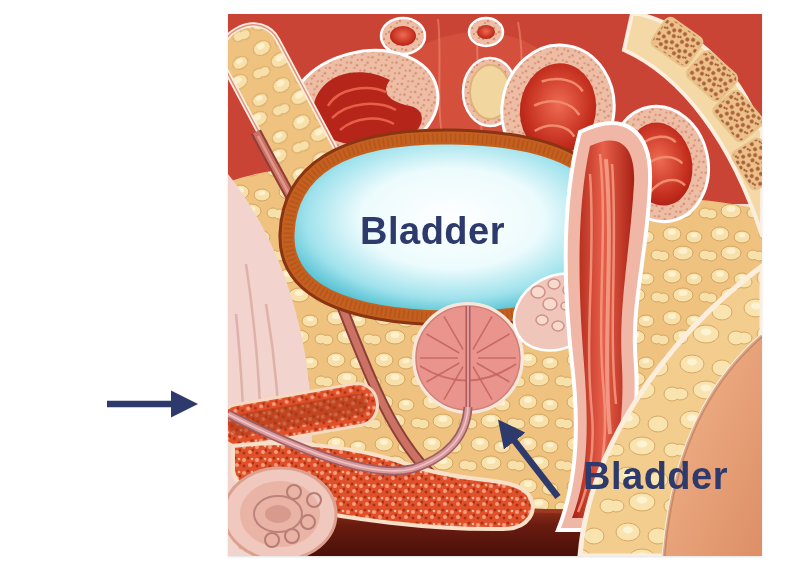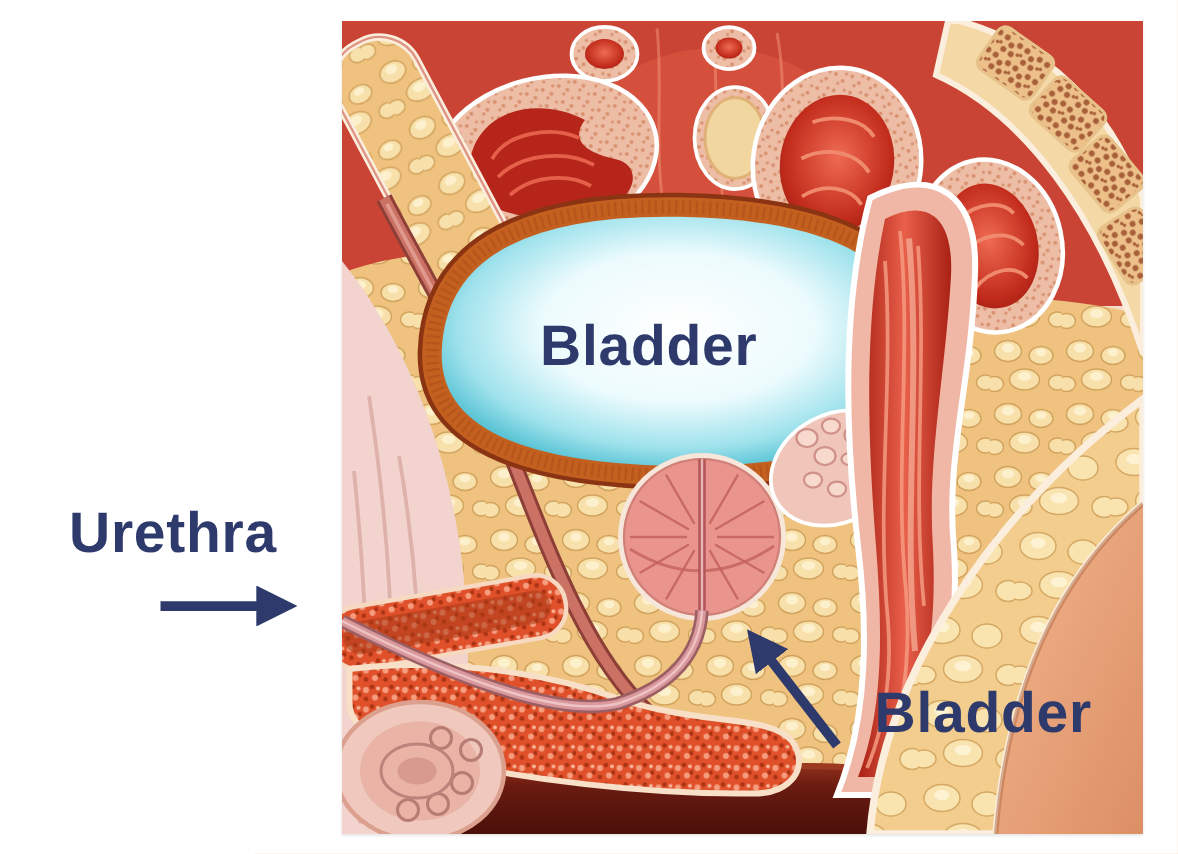--- a/index.html
+++ b/index.html
@@ -270,15 +270,14 @@
     <defs>
       <marker id="arrowHead" viewBox="0 0 10 10" refX="7" refY="5" markerWidth="4.2" markerHeight="4.2" orient="auto-start-reverse">
         <path d="M0,0 L10,5 L0,10 z" fill="#2d3a6b"></path>
       </marker>
     </defs>
     <line x1="107" y1="404" x2="190" y2="404" stroke="#2d3a6b" stroke-width="6.5" marker-end="url(#arrowHead)"></line>
     <line x1="558" y1="497" x2="503" y2="426" stroke="#2d3a6b" stroke-width="6.5" marker-end="url(#arrowHead)"></line>
   </svg>
 
   <div id="lbl-bladder" class="lbl">Bladder</div>
-  <div id="lbl-urethra" class="lbl">Urethra</div>
   <div id="lbl-prostate" class="lbl">Bladder</div>
 </div>
 
 </body></html>

